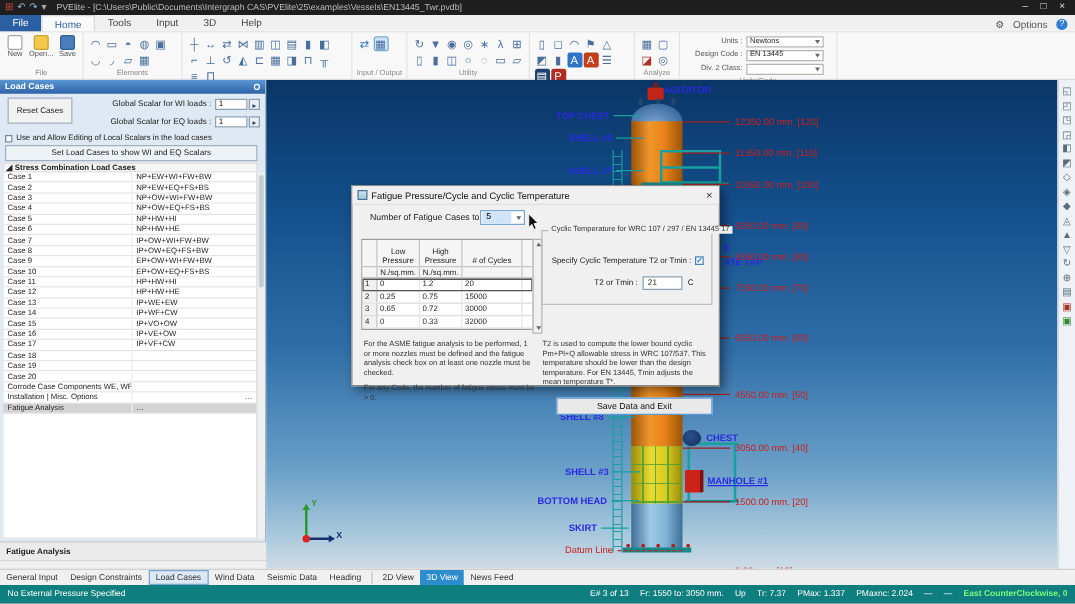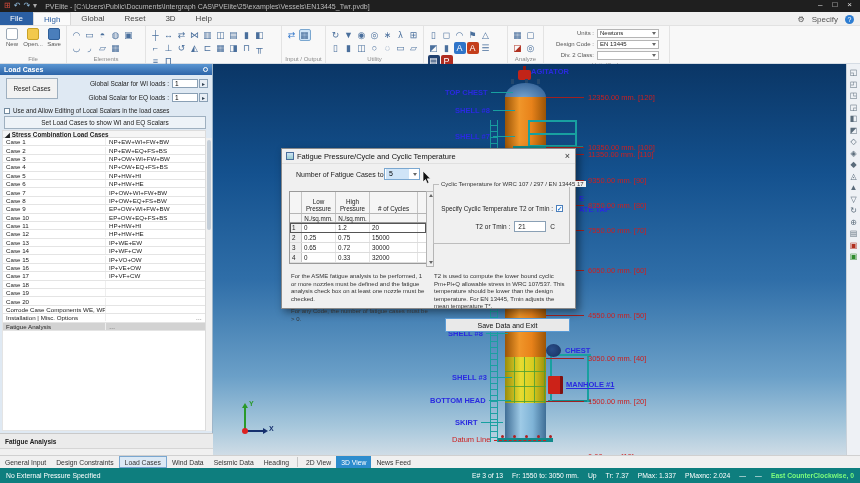--- a/index.html
+++ b/index.html
@@ -184,29 +184,29 @@
     <div class="wincontrols">
       <span>–</span>
       <span>□</span>
       <span>×</span>
     </div>
   </div>
 
   <div class="menubar">
 
   <div class="mtab file">File</div>
-      <div class="mtab active">High</div>
-      <div class="mtab">Global</div>
-      <div class="mtab">Reset</div>
+      <div class="mtab active">Home</div>
+      <div class="mtab">Tools</div>
+      <div class="mtab">Input</div>
       <div class="mtab">3D</div>
       <div class="mtab">Help</div>
     </div>
   <div class="menubar-right">
     <span>⚙</span>
-    <span>Specify</span>
+    <span>Options</span>
     <span class="helpbtn">?</span>
   </div>
 
   <div class="ribbon">
     <div class="rgroup">
       <div class="fbtns">
 
       <div class="fbtn doc">
           <div class="ficon doc"></div>
           <div class="flabel">New</div>
@@ -567,21 +567,21 @@
         <span>MANHOLE #1</span>
 
       </div>
       </div>
     <div>
 
     <div class="dim" style="top: 29px;">
         <span class="dline"></span>
         <span class="dtext">12350.00 mm.  [120]</span>
       </div>
-        <div class="dim" style="top: 54px; margin-top: 32px;">
+        <div class="dim" style="top: 54px;">
         <span class="dline"></span>
         <span class="dtext">11350.00 mm.  [110]</span>
       </div>
         <div class="dim" style="top: 79px;">
         <span class="dline"></span>
         <span class="dtext">10350.00 mm.  [100]</span>
       </div>
         <div class="dim" style="top: 112px;">
         <span class="dline"></span>
         <span class="dtext">9350.00 mm.  [90]</span>

